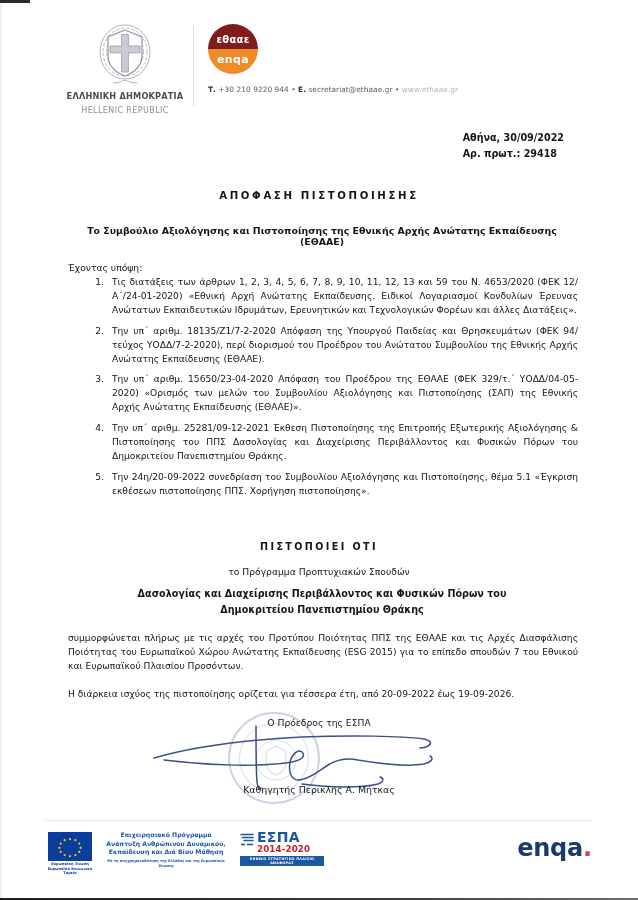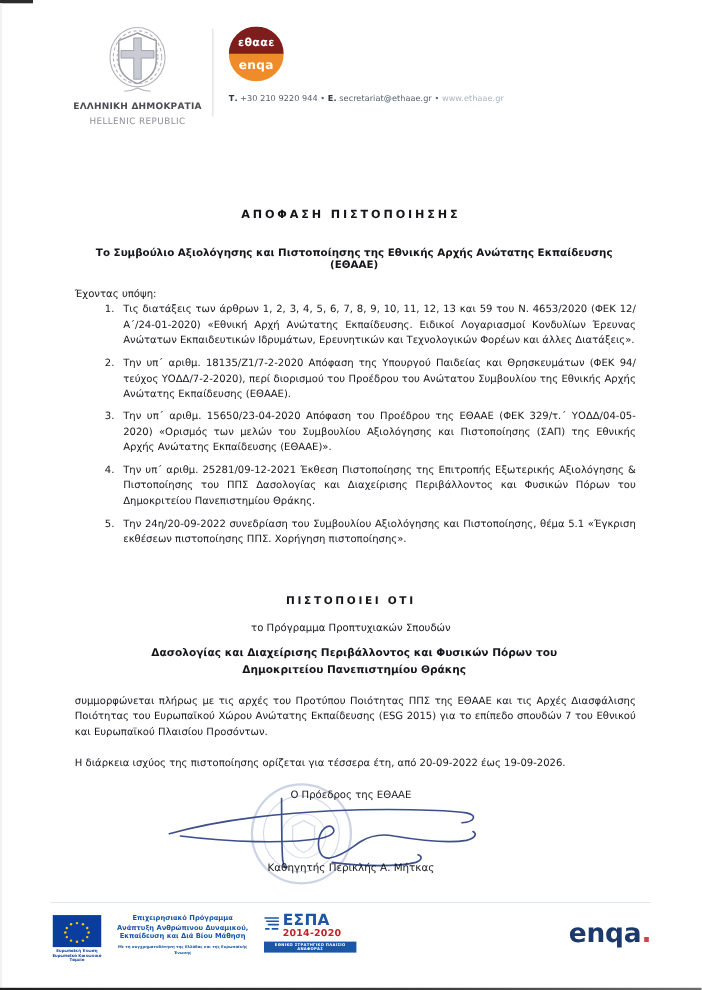--- a/index.html
+++ b/index.html
@@ -407,20 +407,24 @@
         <span>+30 210 9220 944</span>
         <span>•</span>
         <b>E.</b>
         <span>secretariat@ethaae.gr</span>
         <span>•</span>
         <span class="web">www.ethaae.gr</span>
       </div>
     </div>
   </div>
 
+  <div class="datebox">
+    <div>Αθήνα, 30/09/2022</div>
+    <div>Αρ. πρωτ.: 29418</div>
+  </div>
 
   <div class="doc-title">ΑΠΟΦΑΣΗ ΠΙΣΤΟΠΟΙΗΣΗΣ</div>
   <div class="subject">Το Συμβούλιο Αξιολόγησης και Πιστοποίησης της Εθνικής Αρχής Ανώτατης Εκπαίδευσης (ΕΘΑΑΕ)</div>
 
   <div class="having">Έχοντας υπόψη:</div>
   <ol class="clauses">
     <li>Τις διατάξεις των άρθρων 1, 2, 3, 4, 5, 6, 7, 8, 9, 10, 11, 12, 13 και 59 του Ν. 4653/2020 (ΦΕΚ 12/Α΄/24-01-2020) «Εθνική Αρχή Ανώτατης Εκπαίδευσης. Ειδικοί Λογαριασμοί Κονδυλίων Έρευνας Ανώτατων Εκπαιδευτικών Ιδρυμάτων, Ερευνητικών και Τεχνολογικών Φορέων και άλλες Διατάξεις».</li>
     <li>Την υπ΄ αριθμ. 18135/Ζ1/7-2-2020 Απόφαση της Υπουργού Παιδείας και Θρησκευμάτων (ΦΕΚ 94/τεύχος ΥΟΔΔ/7-2-2020), περί διορισμού του Προέδρου του Ανώτατου Συμβουλίου της Εθνικής Αρχής Ανώτατης Εκπαίδευσης (ΕΘΑΑΕ).</li>
     <li>Την υπ΄ αριθμ. 15650/23-04-2020 Απόφαση του Προέδρου της ΕΘΑΑΕ (ΦΕΚ 329/τ.΄ ΥΟΔΔ/04-05-2020) «Ορισμός των μελών του Συμβουλίου Αξιολόγησης και Πιστοποίησης (ΣΑΠ) της Εθνικής Αρχής Ανώτατης Εκπαίδευσης (ΕΘΑΑΕ)».</li>
     <li>Την υπ΄ αριθμ. 25281/09-12-2021 Έκθεση Πιστοποίησης της Επιτροπής Εξωτερικής Αξιολόγησης &amp; Πιστοποίησης του ΠΠΣ Δασολογίας και Διαχείρισης Περιβάλλοντος και Φυσικών Πόρων του Δημοκριτείου Πανεπιστημίου Θράκης.</li>
@@ -441,21 +445,21 @@
           <path id="ringpath" d="M 46,46 m -35,0 a 35,35 0 1,1 70,0 a 35,35 0 1,1 -70,0"></path>
         </defs>
         <text>ΕΛΛΗΝΙΚΗ ΔΗΜΟΚΡΑΤΙΑ</text>
         <g stroke="rgba(86,110,170,.22)" fill="none" stroke-width="1">
           <circle cx="46" cy="46" r="20"></circle>
         </g>
         <path d="M46 32 L56 37 v11 c0 7 -5 11 -10 13 c-5 -2 -10 -6 -10 -13 V37 Z" fill="none" stroke="rgba(86,110,170,.25)" stroke-width="1.1"></path>
       </svg>
     </div>
 
-    <div class="sig-title">Ο Πρόεδρος της ΕΘΑΑΕ</div>
+    <div class="sig-title">Ο Πρόεδρος της ΕΣΠΑ</div>
 
     <svg class="sig-ink" viewBox="0 0 340 80">
       <g fill="none" stroke="#3b4f8c" stroke-width="1.5" stroke-linecap="round">
         <path d="M2 40 C40 29 90 22 150 19 C200 17 250 18 272 21 C282 23 280 29 268 30"></path>
         <path d="M104 8 C104 30 104 52 105 64 C106 70 107 72 109 70"></path>
         <path d="M12 42 C60 48 110 49 140 44 C150 42 154 38 150 34 C146 31 140 36 138 44 C136 55 140 63 148 62 C160 60 168 52 176 47 C186 41 196 40 206 42 C230 46 255 49 272 46 C280 44 282 40 278 38"></path>
         <path d="M150 66 C180 70 210 70 226 66 C232 64 232 60 228 59"></path>
       </g>
     </svg>
 

